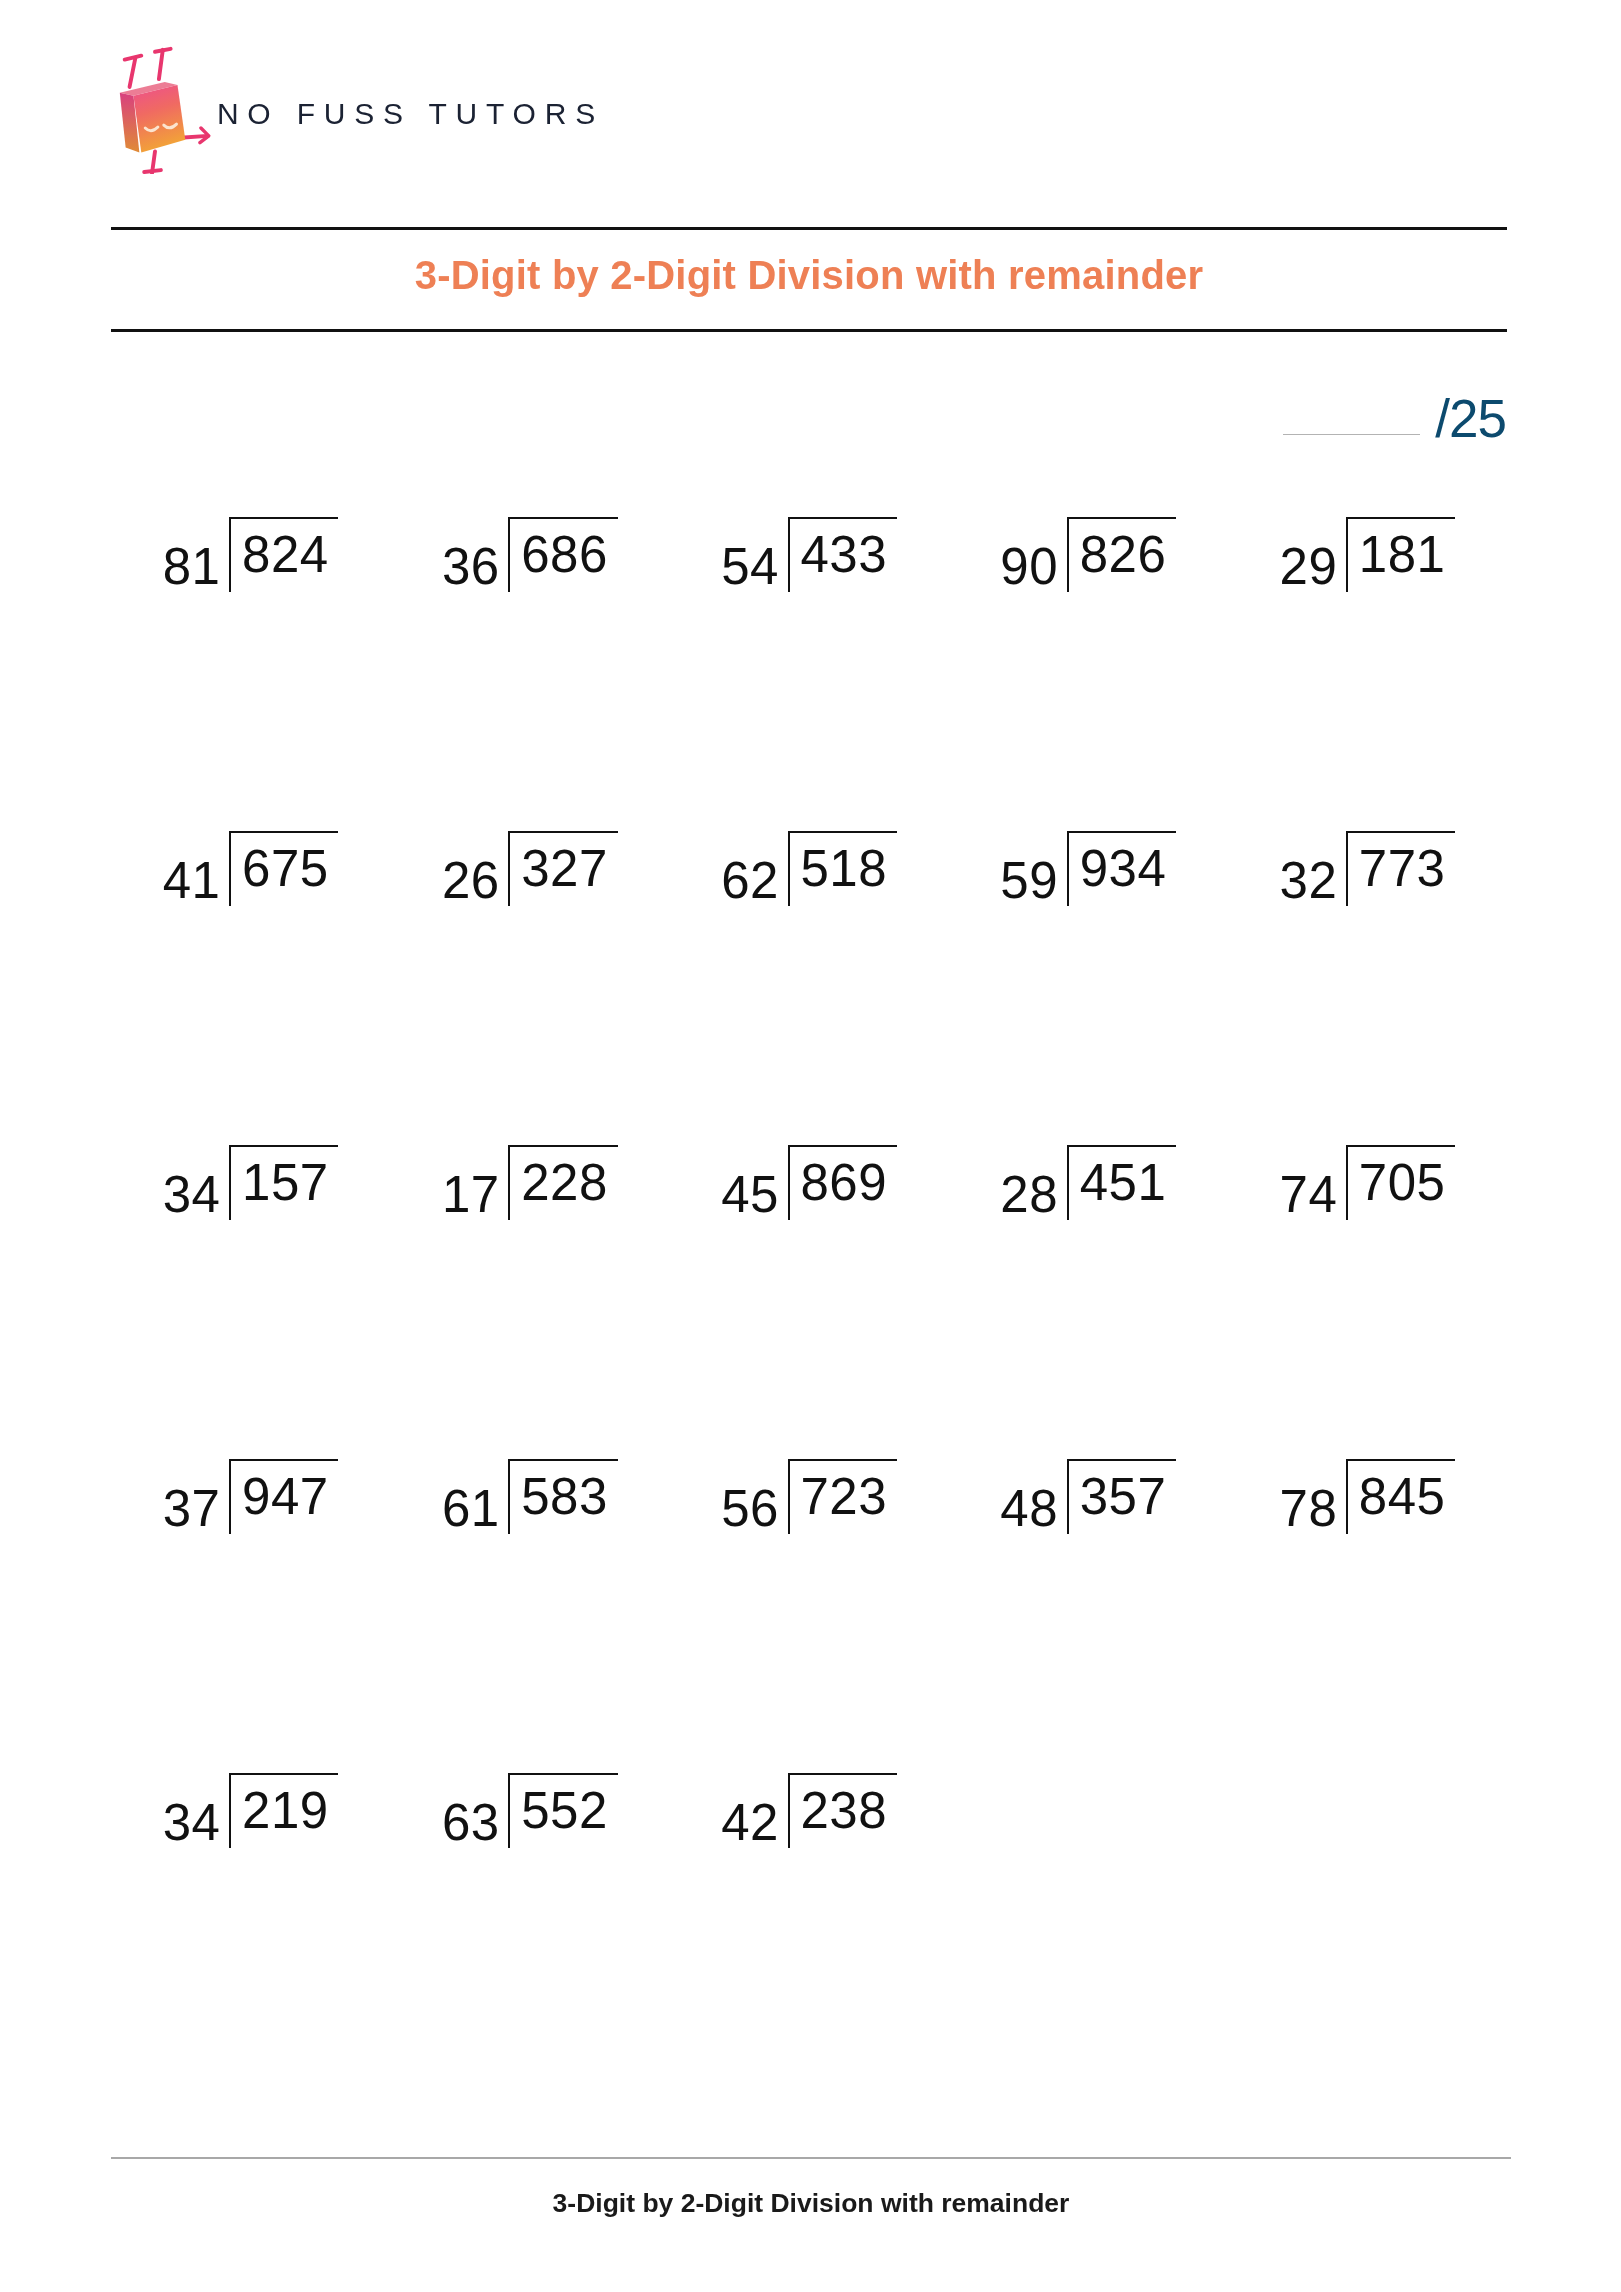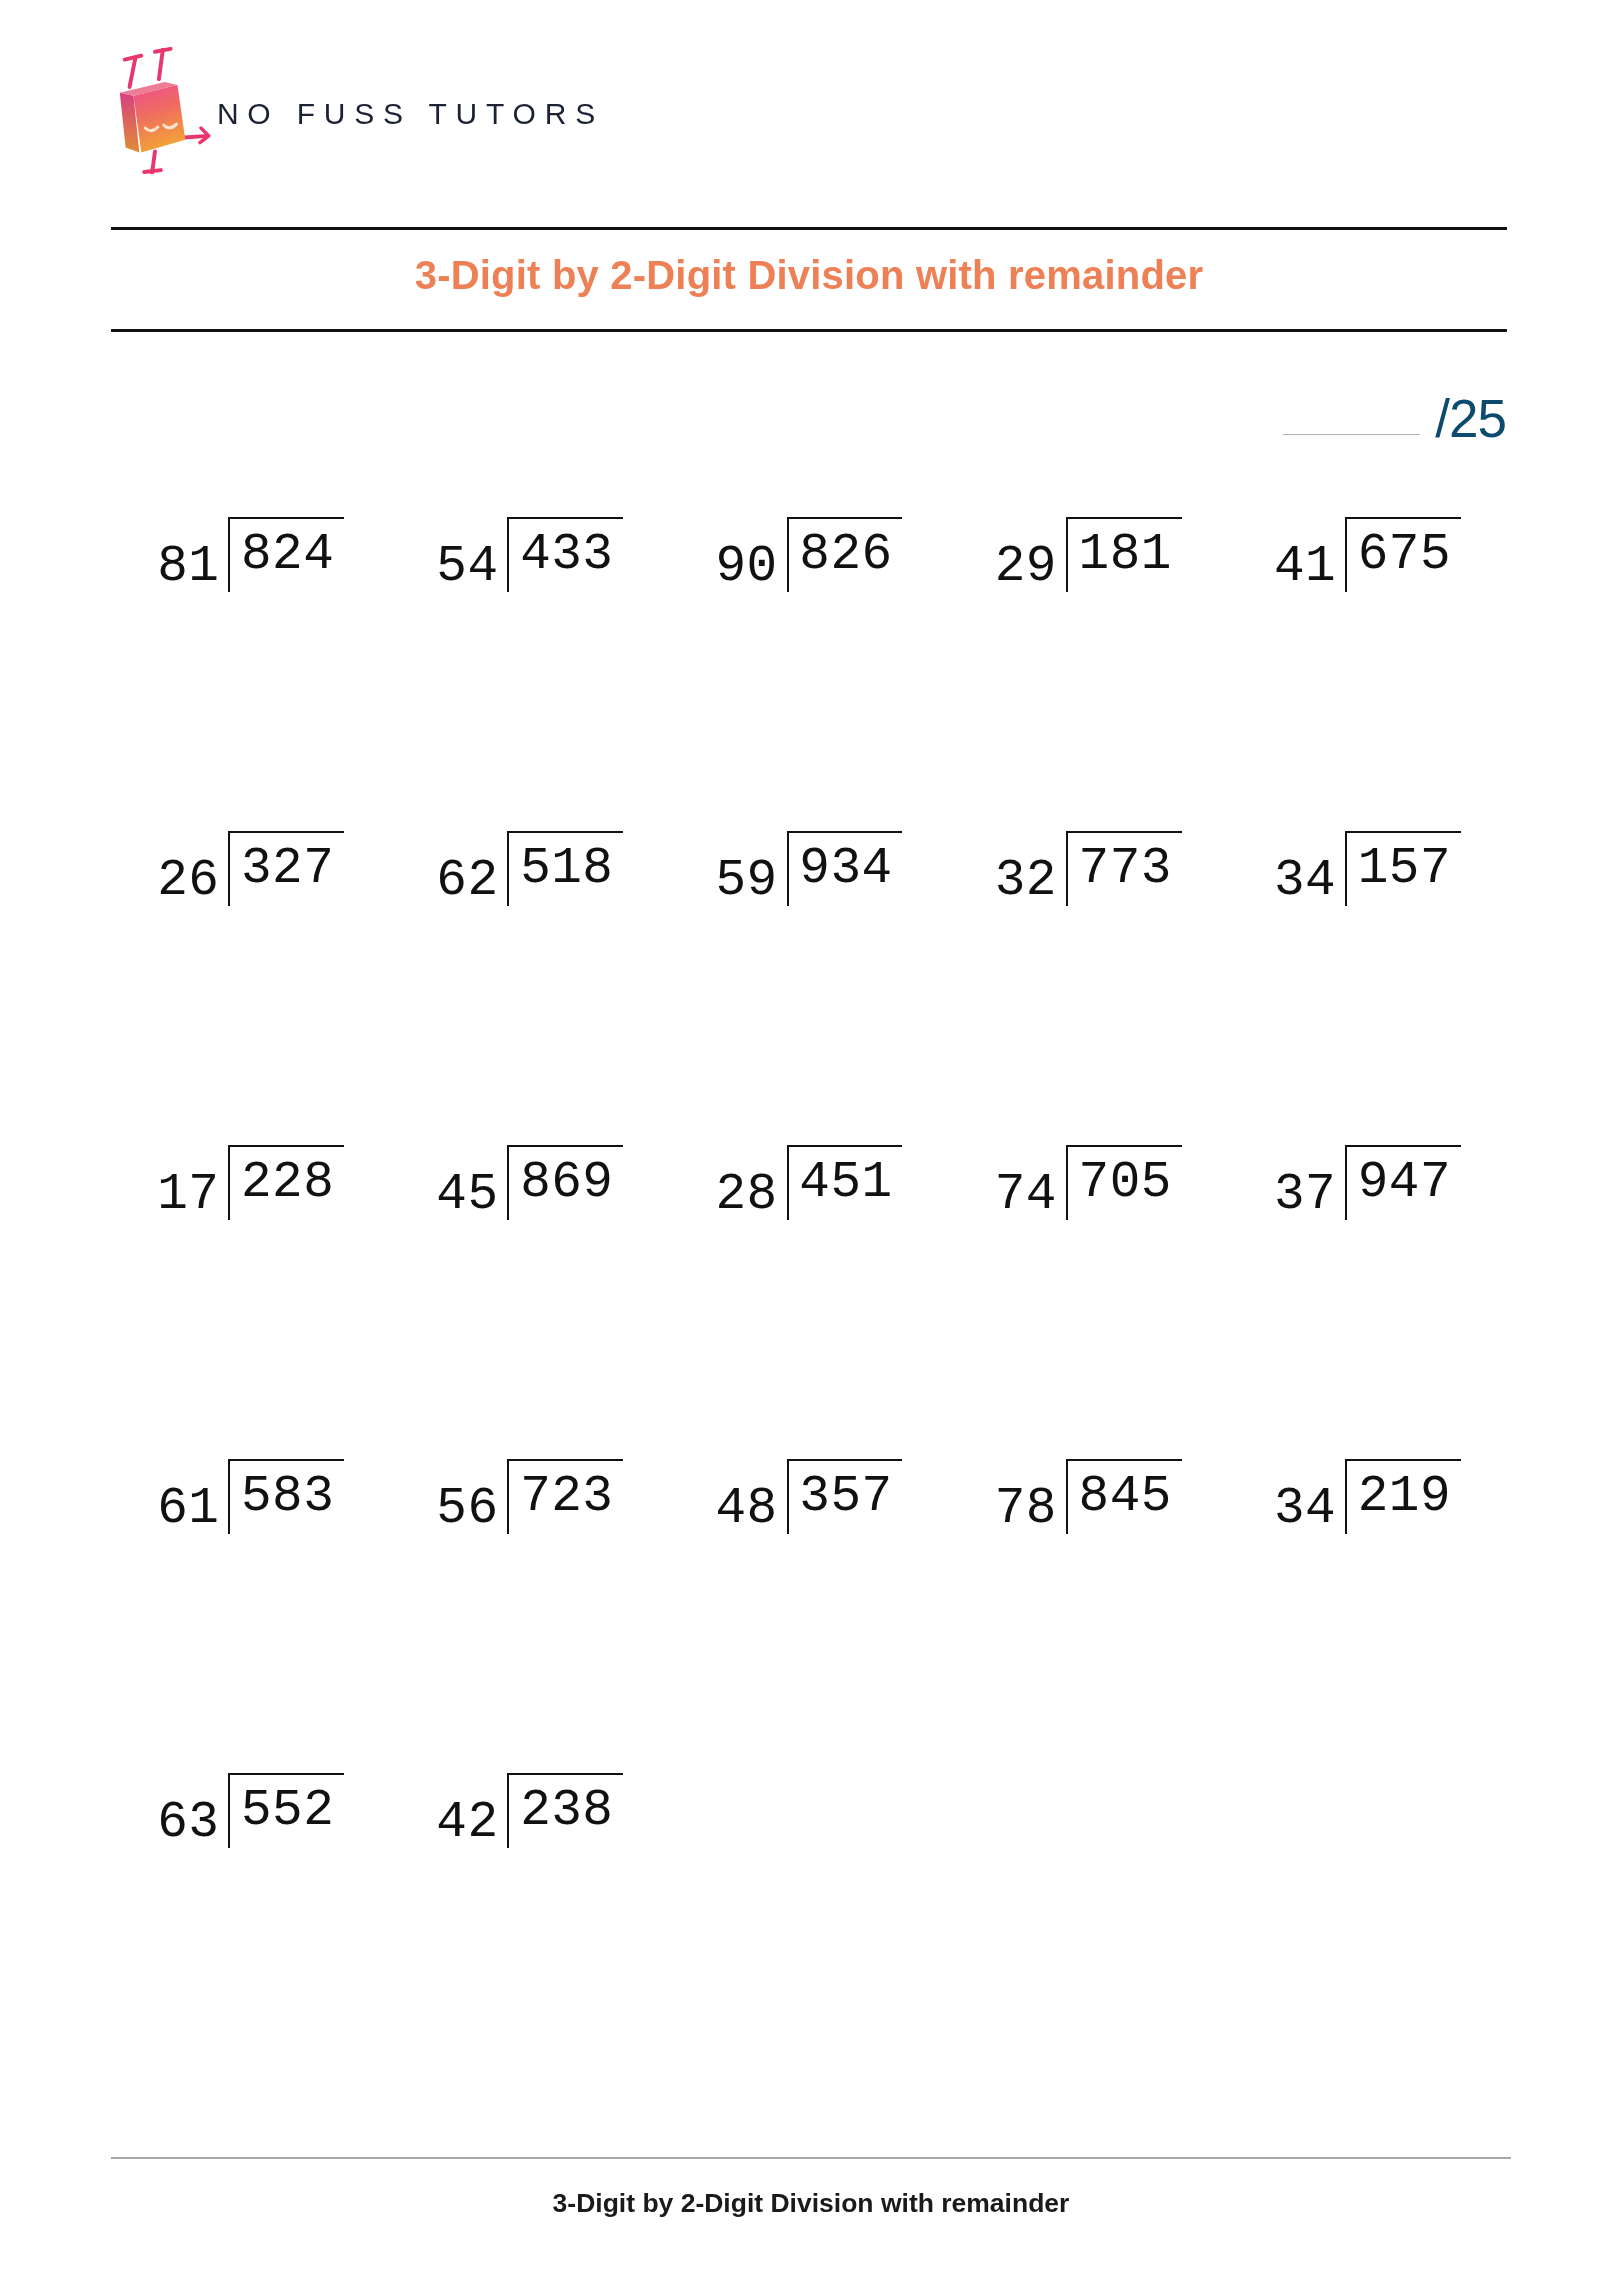--- a/index.html
+++ b/index.html
@@ -120,21 +120,20 @@
     justify-content: center;
   }
   .problem {
     display: flex;
     align-items: baseline;
     font-size: 51px;
     font-weight: 400;
     color: #111111;
     line-height: 1;
     letter-spacing: 0.5px;
-    font-family: Liberation Mono, monospace;
   }
   .divisor {
     padding-right: 8.8px;
   }
   .dividend-box {
     border-left: 2px solid #111111;
     border-top: 2px solid #111111;
     padding: 9.8px 9.8px 11.8px 10.8px;
     position: relative;
     top: -11.8px;
@@ -217,20 +216,26 @@
   <div class="grid">
 
     <div class="cell">
       <div class="problem">
         <span class="divisor">81</span>
         <span class="dividend-box">824</span>
       </div>
     </div>
     <div class="cell">
       <div class="problem">
+        <span class="divisor">36</span>
+        <span class="dividend-box">686</span>
+      </div>
+    </div>
+    <div class="cell">
+      <div class="problem">
         <span class="divisor">54</span>
         <span class="dividend-box">433</span>
       </div>
     </div>
     <div class="cell">
       <div class="problem">
         <span class="divisor">90</span>
         <span class="dividend-box">826</span>
       </div>
     </div>

